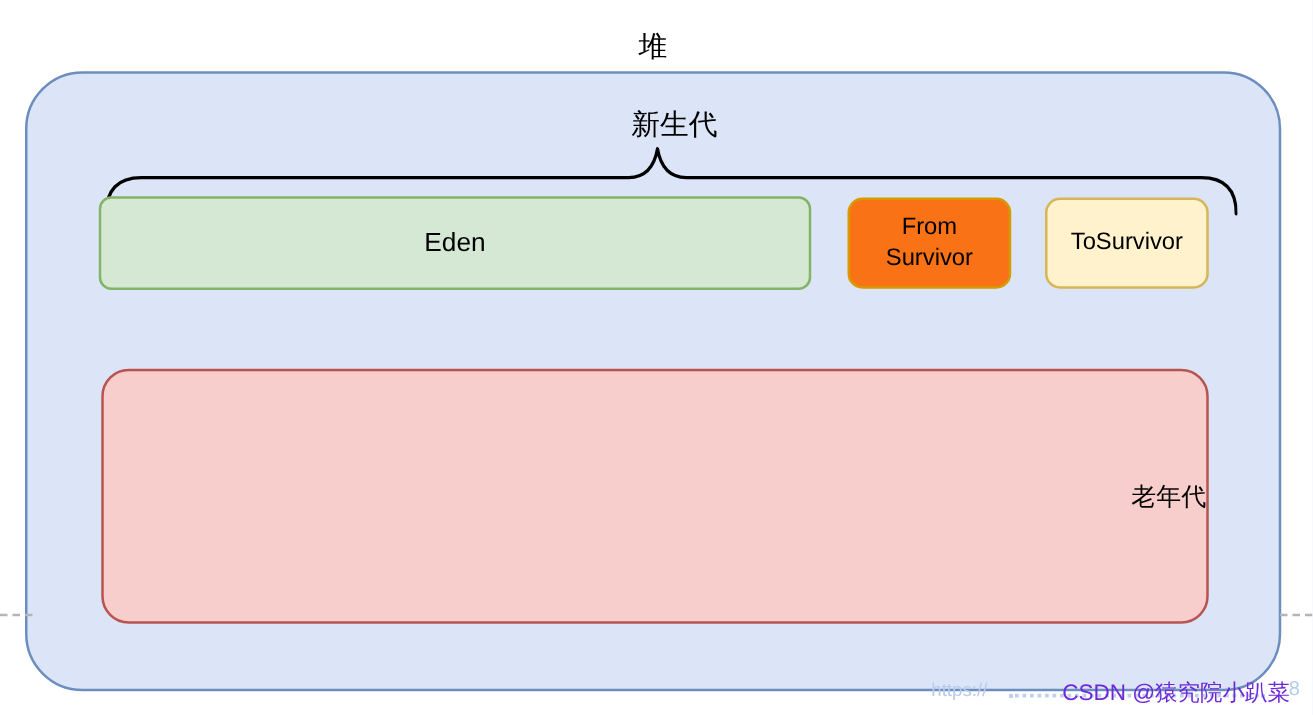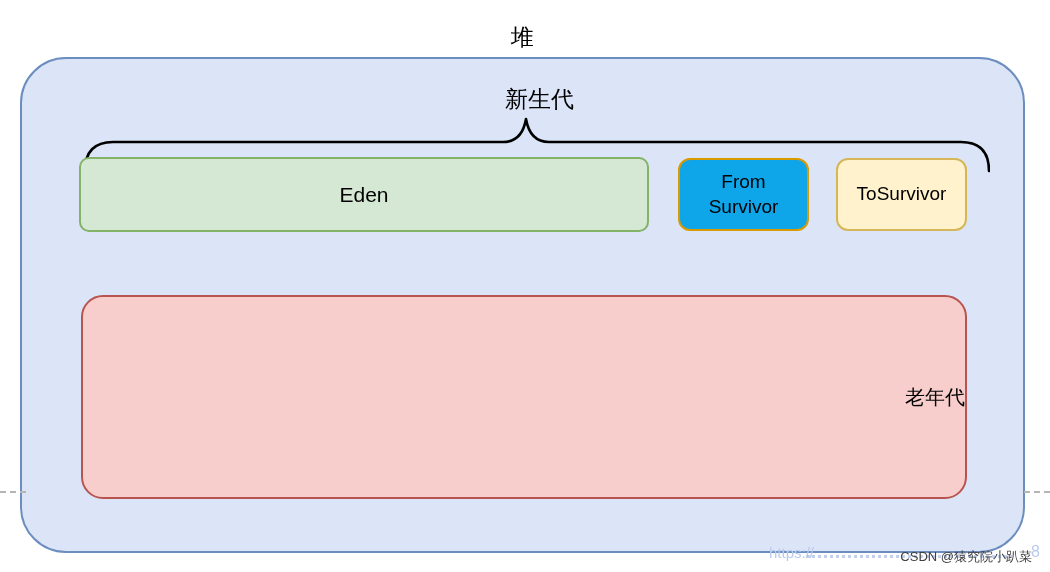--- a/index.html
+++ b/index.html
@@ -71,21 +71,21 @@
     border: 2px solid #82b366;
     border-radius: 10px;
     font-size: 21px;
     text-align: right;
   }
   .from-survivor-box {
     left: 656px;
     top: 99px;
     width: 131px;
     height: 73px;
-    background: #0ea5e9;
+    background: #f97316;
     border: 2px solid #d79b00;
     border-radius: 12px;
     font-size: 19px;
     line-height: 1.3;
     flex-direction: column;
   }
   .to-survivor-box {
     left: 814px;
     top: 99px;
     width: 131px;
@@ -120,21 +120,21 @@
   .watermark {
     position: absolute;
     right: 8px;
     bottom: 2px;
     height: 34px;
     width: 330px;
     pointer-events: none;
   }
   .wm-url-prefix {
     position: absolute;
-    right: 228px;
+    right: 252px;
     bottom: 9px;
     font-size: 15px;
     color: #b9cbec;
     white-space: nowrap;
     text-align: right;
   }
   .wm-url-remnant {
     position: absolute;
     right: 30px;
     bottom: 12px;
@@ -145,22 +145,22 @@
     position: absolute;
     right: 2px;
     bottom: 9px;
     font-size: 16px;
     color: #b9cbec;
   }
   .wm-text {
     position: absolute;
     right: 10px;
     bottom: 4px;
-    font-size: 13px;
-    color: #404040;
+    font-size: 18px;
+    color: #6d28d9;
     white-space: nowrap;
   }
 </style>
 </head>
 <body>
 
 <div id="stage">
 
   <div class="heap-title">堆</div>
 

